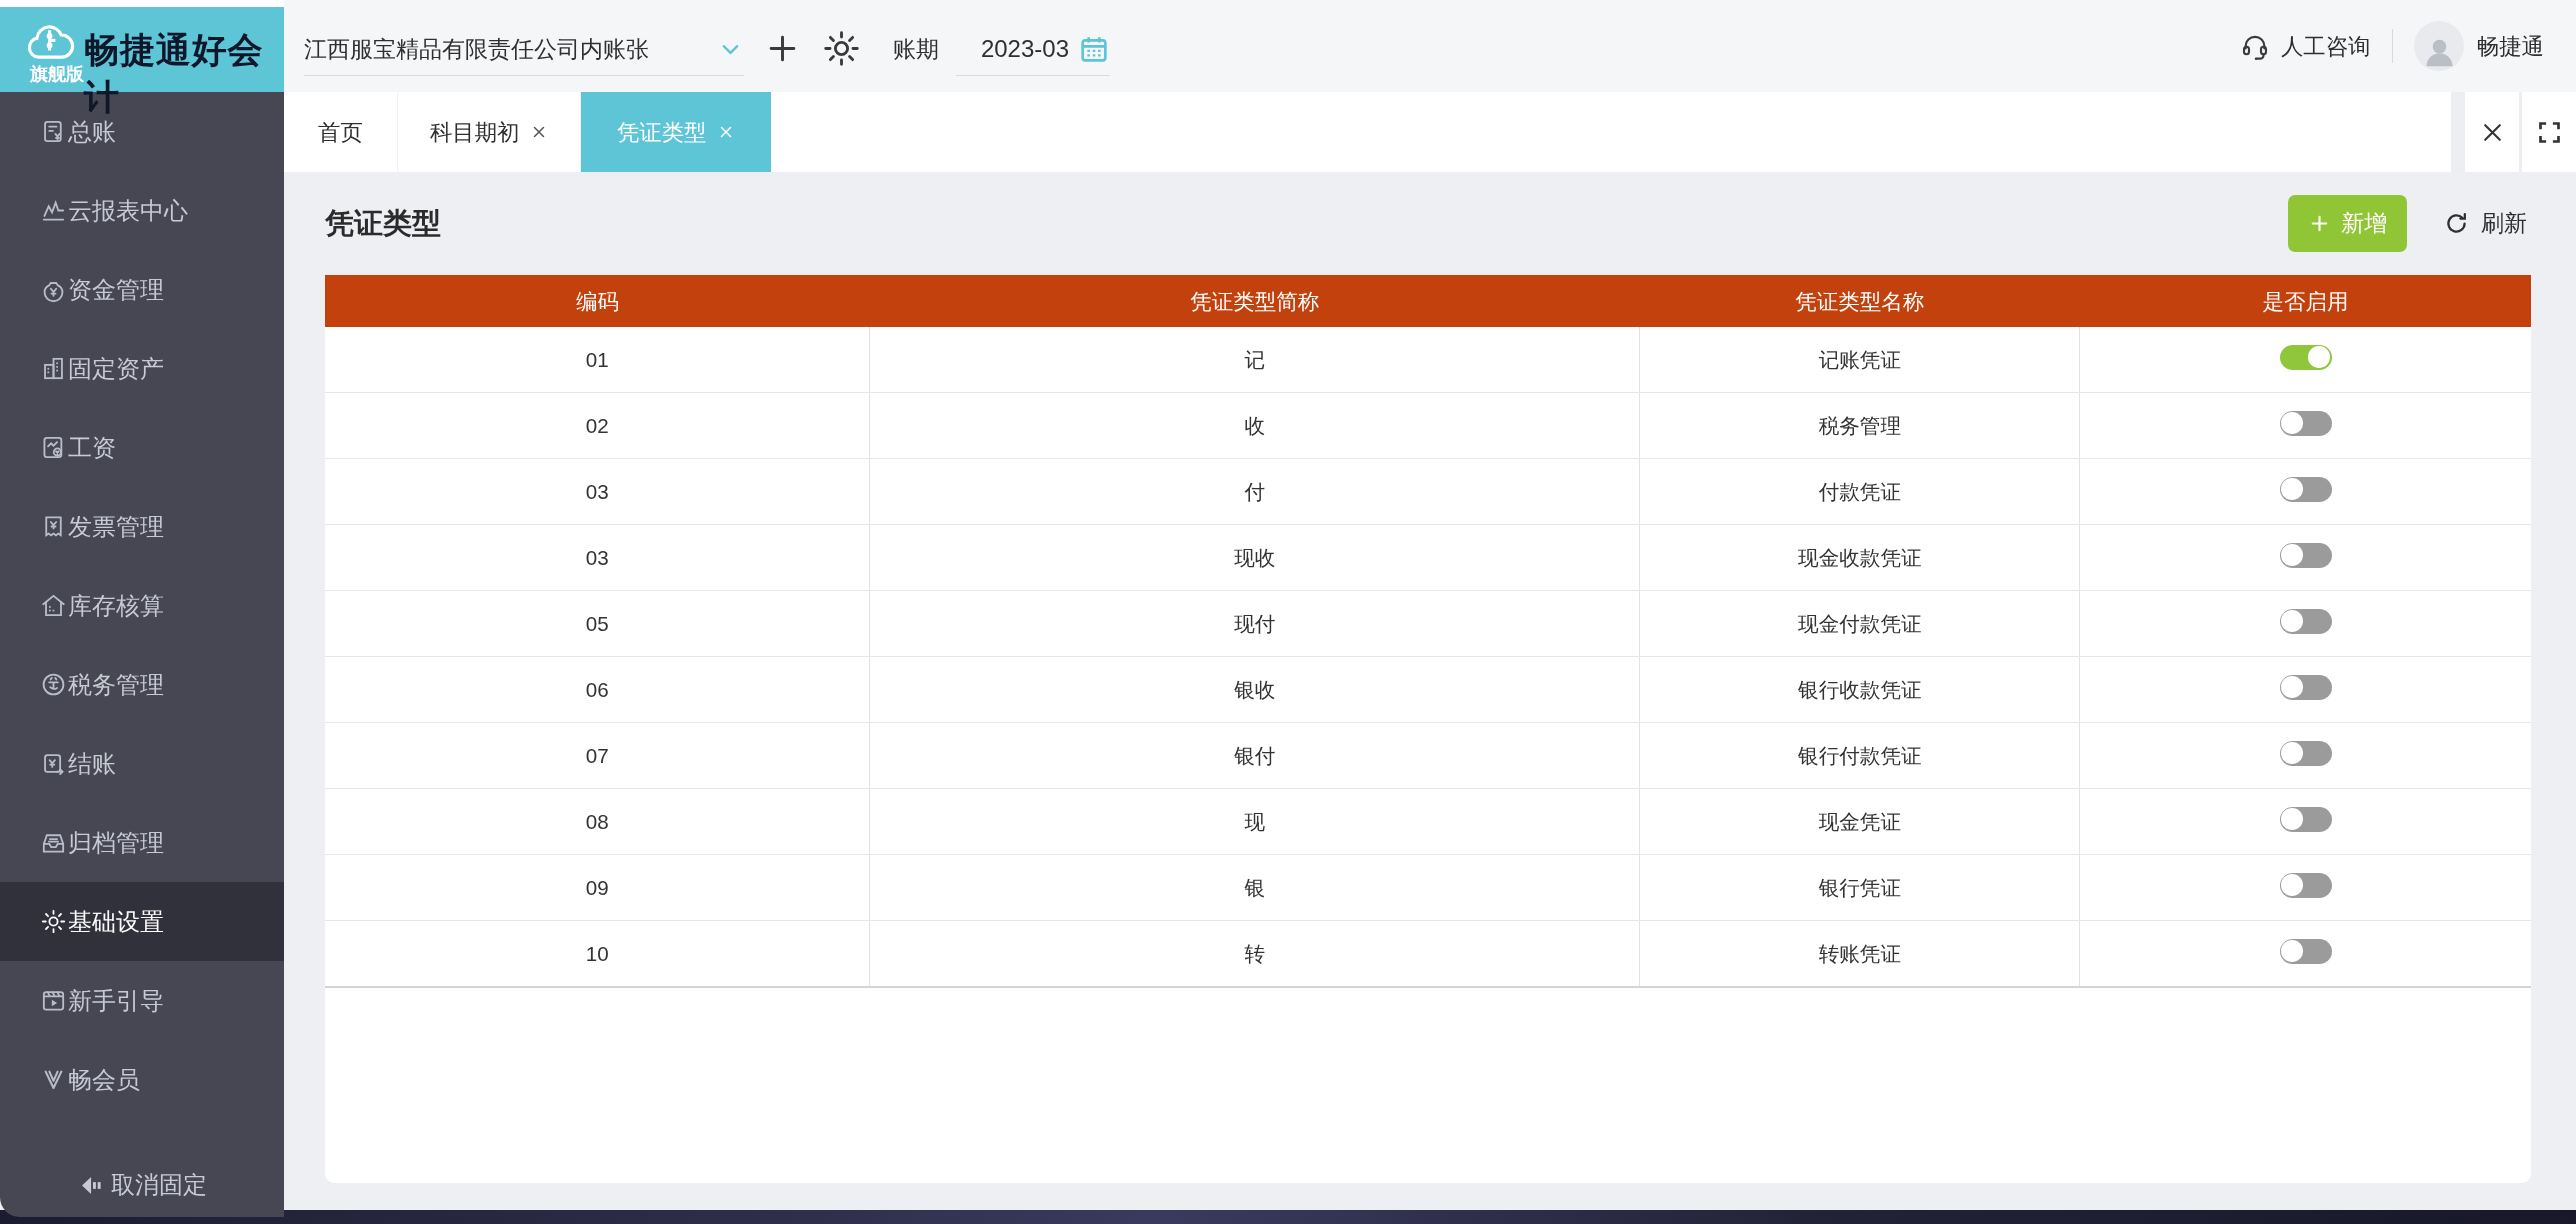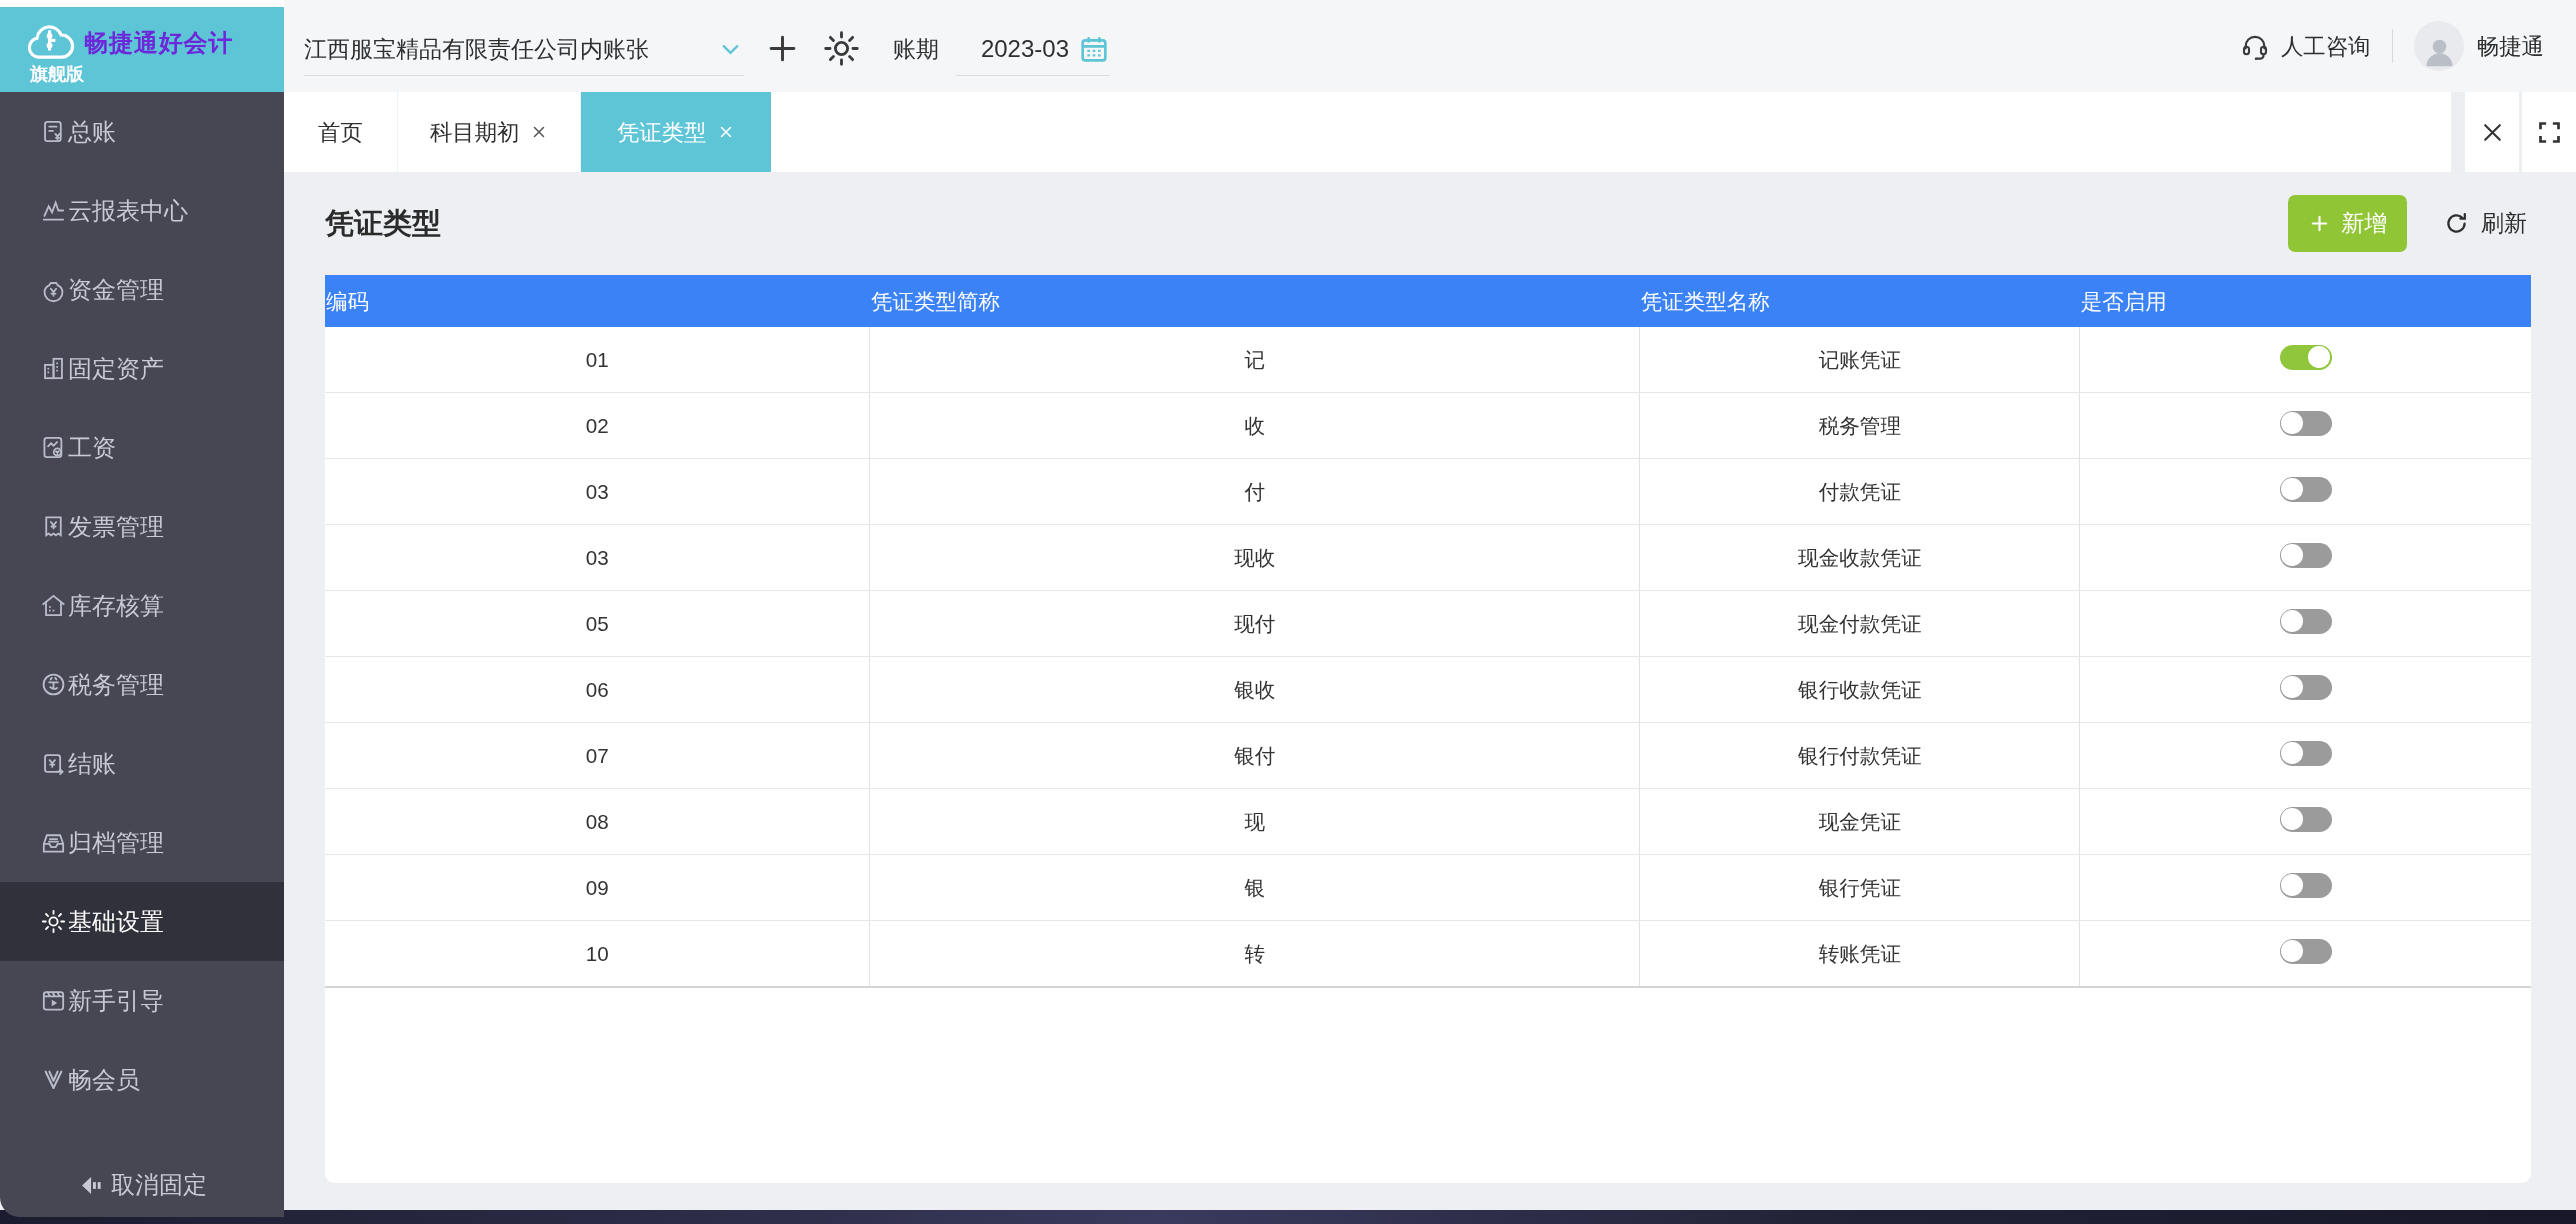--- a/index.html
+++ b/index.html
@@ -9,21 +9,21 @@
     font-family:"Liberation Sans","DejaVu Sans",sans-serif;
     color:#333;
   }
   svg{display:block;}
 
   
   .topbar{position:absolute;left:0;top:0;width:2576px;height:92px;background:#f4f6f8;z-index:4;}
   .logo-white-strip{position:absolute;left:0;top:0;width:284px;height:7.2px;background:#ffffff;}
   .logo-block{position:absolute;left:0;top:7.2px;width:284px;height:85px;background:#5ec5d7;}
   .cloud-icon{position:absolute;left:23px;top:10.7px;}
-  .brand{position:absolute;left:84px;top:19.7px;font-size:24px;font-weight:bold;color:#6d28d9;letter-spacing:0.9px;}
+  .brand{position:absolute;left:84px;top:19.7px;font-size:35px;font-weight:bold;color:#0f172a;letter-spacing:0.9px;}
   .edition{position:absolute;left:30px;top:55px;font-size:18px;font-weight:bold;color:#fff;}
 
   .company-select{position:absolute;left:304px;top:23px;width:440px;height:52px;
     display:flex;align-items:center;justify-content:space-between;
     border-bottom:0.9px solid #d9dbe0;cursor:pointer;}
   .company-select .name{font-size:23px;color:#2f2f2f;white-space:nowrap;}
   .icon-btn{position:absolute;background:none;border:none;padding:0;cursor:pointer;}
   .plus-btn{left:763px;top:29px;}
   .gear-btn{left:820px;top:27px;}
   .period-label{position:absolute;left:893px;top:34px;font-size:23px;color:#2f2f2f;}
@@ -69,21 +69,21 @@
     padding:0 43px 0 41px;}
   .page-title{font-size:29px;font-weight:600;color:#2b2b2b;}
   .header-actions{display:flex;align-items:center;gap:30px;}
   .add-btn{display:flex;align-items:center;gap:10.7px;height:57px;padding:0 20px;
     background:#90c535;color:#fff;font-size:23px;border:none;border-radius:7.2px;cursor:pointer;}
   .refresh-btn{display:flex;align-items:center;gap:10.7px;background:none;border:none;
     font-size:23px;color:#2f2f2f;cursor:pointer;}
 
   .card{margin-left:41px;width:2206px;height:908px;background:#fff;border-radius:0 0 9px 9px;}
   table.vt{width:100%;border-collapse:collapse;table-layout:fixed;}
-  .vt th{height:50px;background:#3b82f6;color:#fff;font-size:21.5px;font-weight:500;text-align:left;}
+  .vt th{height:50px;background:#c2410c;color:#fff;font-size:21.5px;font-weight:500;text-align:center;}
   .vt td{height:63px;text-align:center;font-size:20.6px;color:#333;border-bottom:0.9px solid #e7e7e7;background:#fff;}
   .vt td + td{border-left:0.9px solid #e2e2e2;}
   .vt tbody tr:last-child td{border-bottom:2.7px solid #d4d4d4;}
 
   .toggle{width:52px;height:25px;border-radius:12.5px;position:relative;display:inline-block;cursor:pointer;}
   .toggle .knob{width:21.5px;height:21.5px;border-radius:50%;background:#fff;position:absolute;top:1.8px;}
   .toggle.on{background:#8fc63c;}
   .toggle.on .knob{right:1.8px;}
   .toggle.off{background:#9b9b9b;}
   .toggle.off .knob{left:1.8px;}

